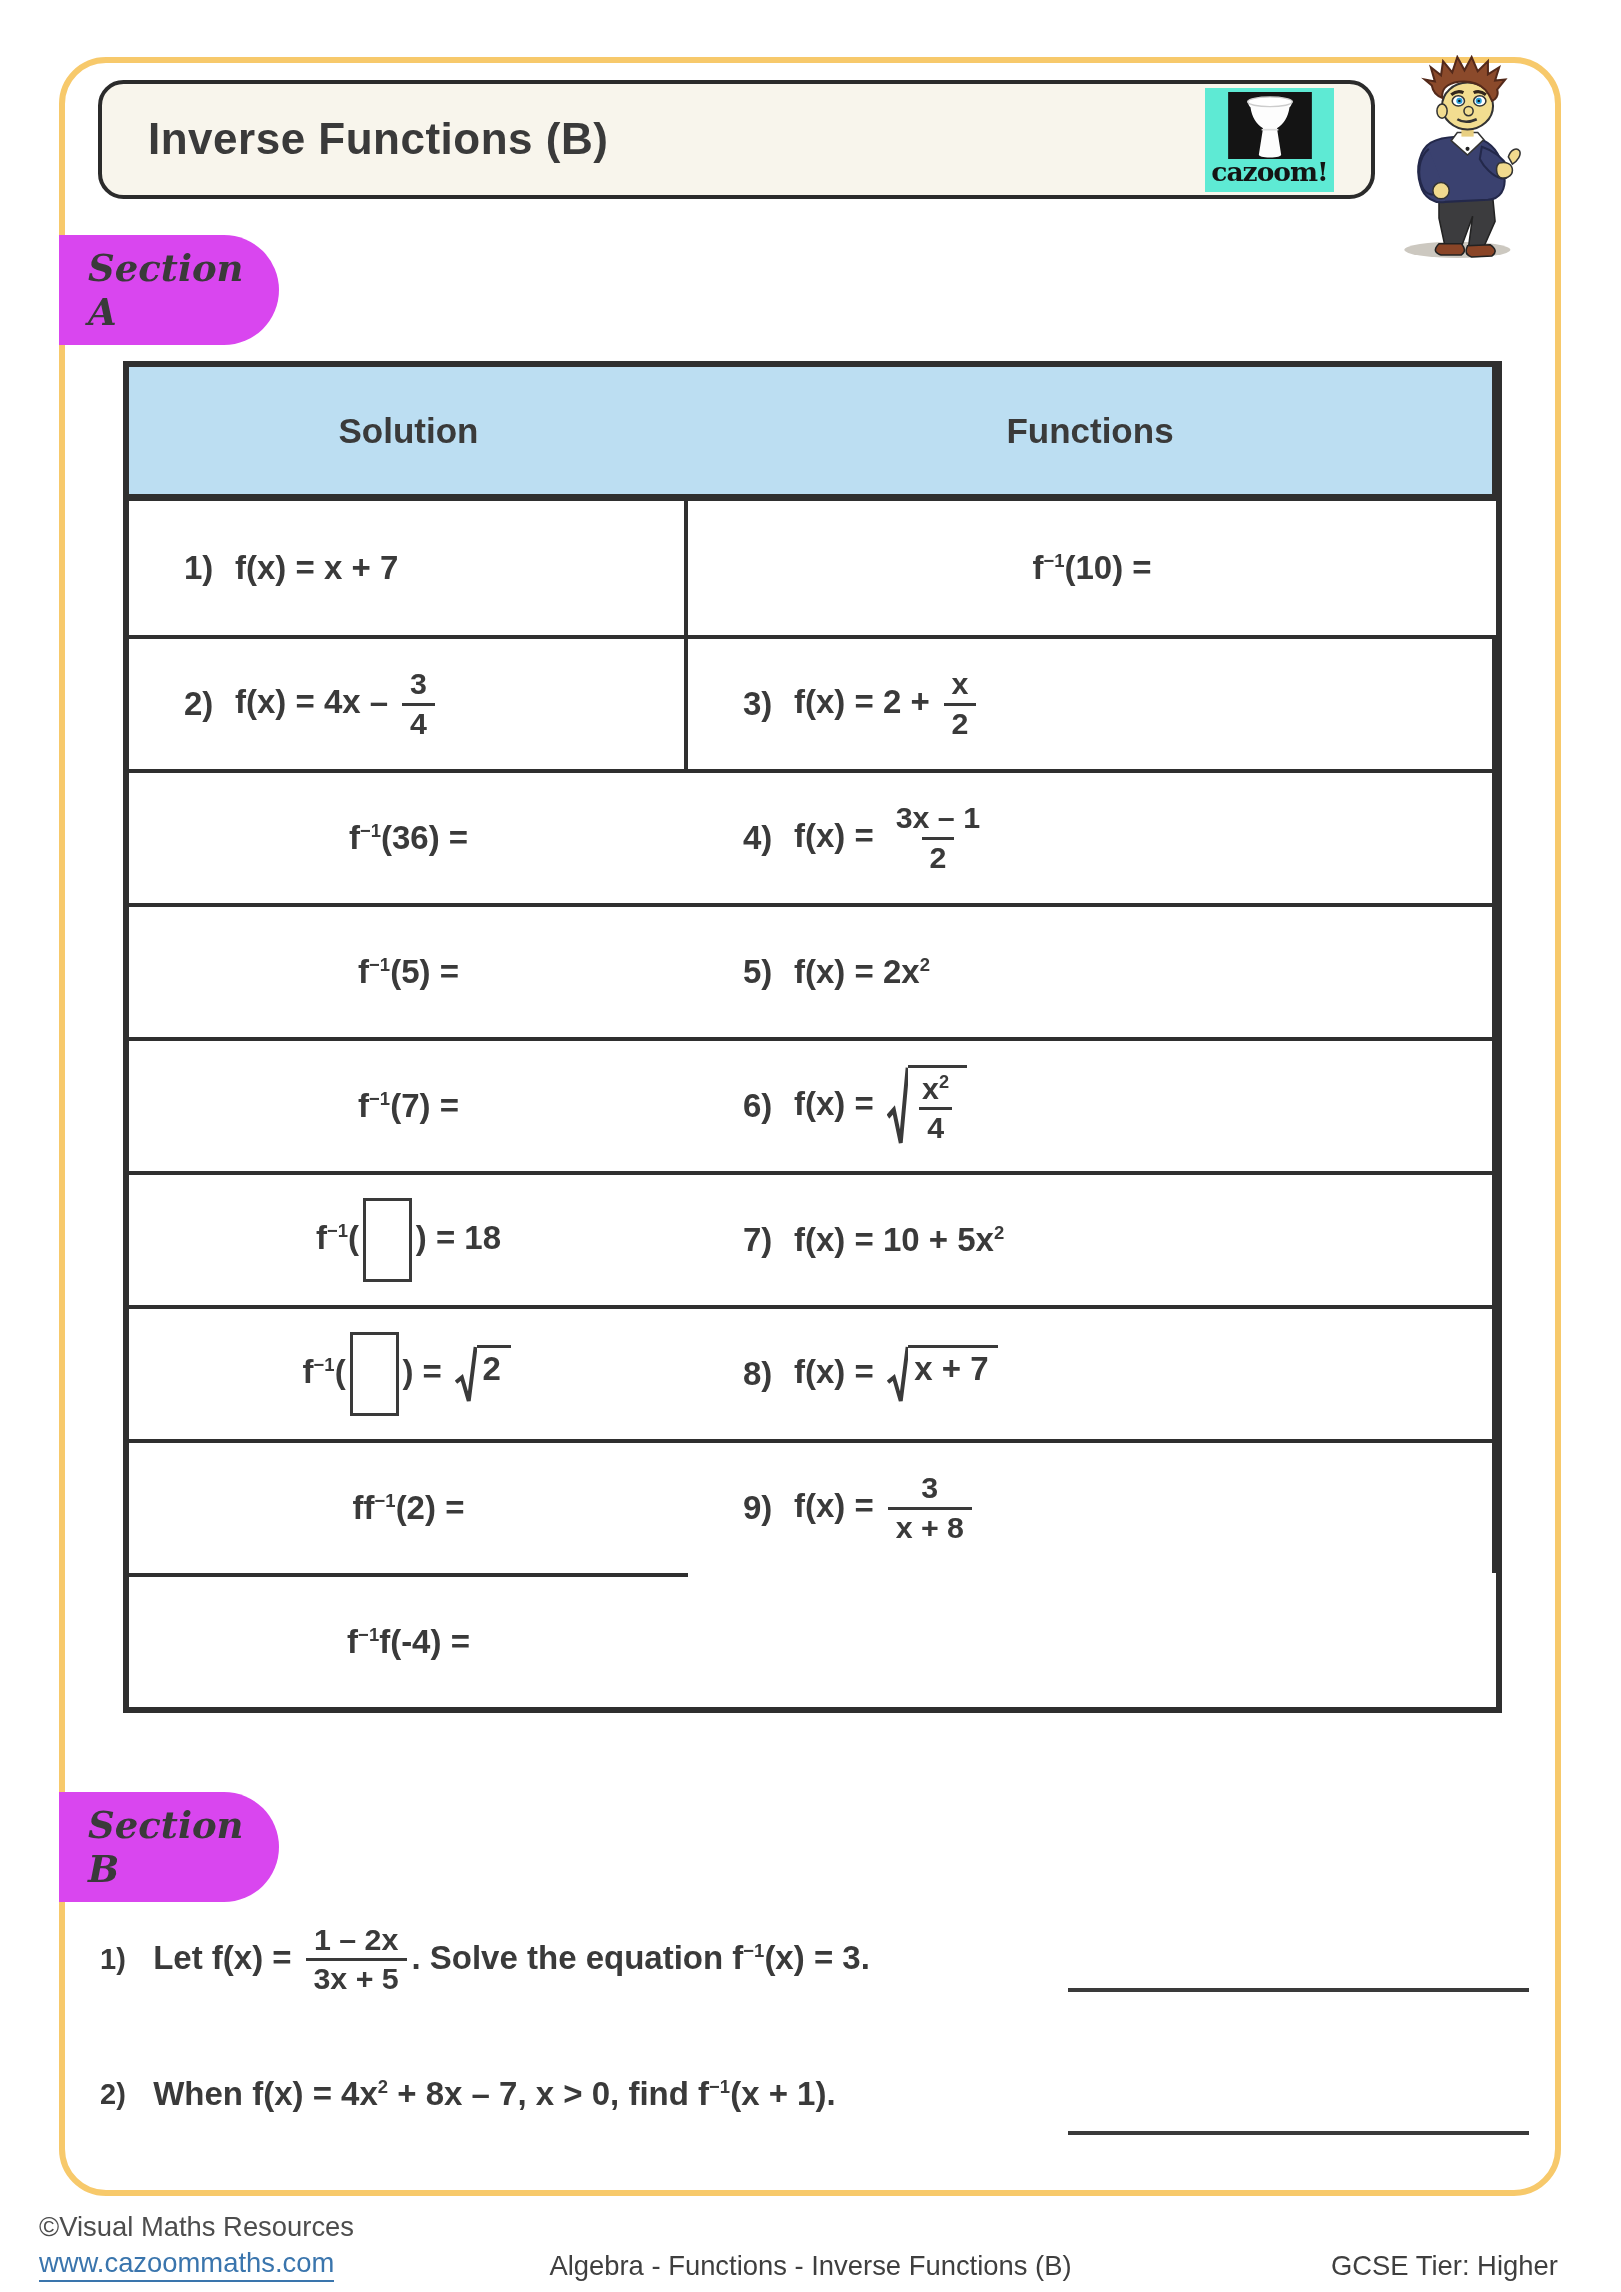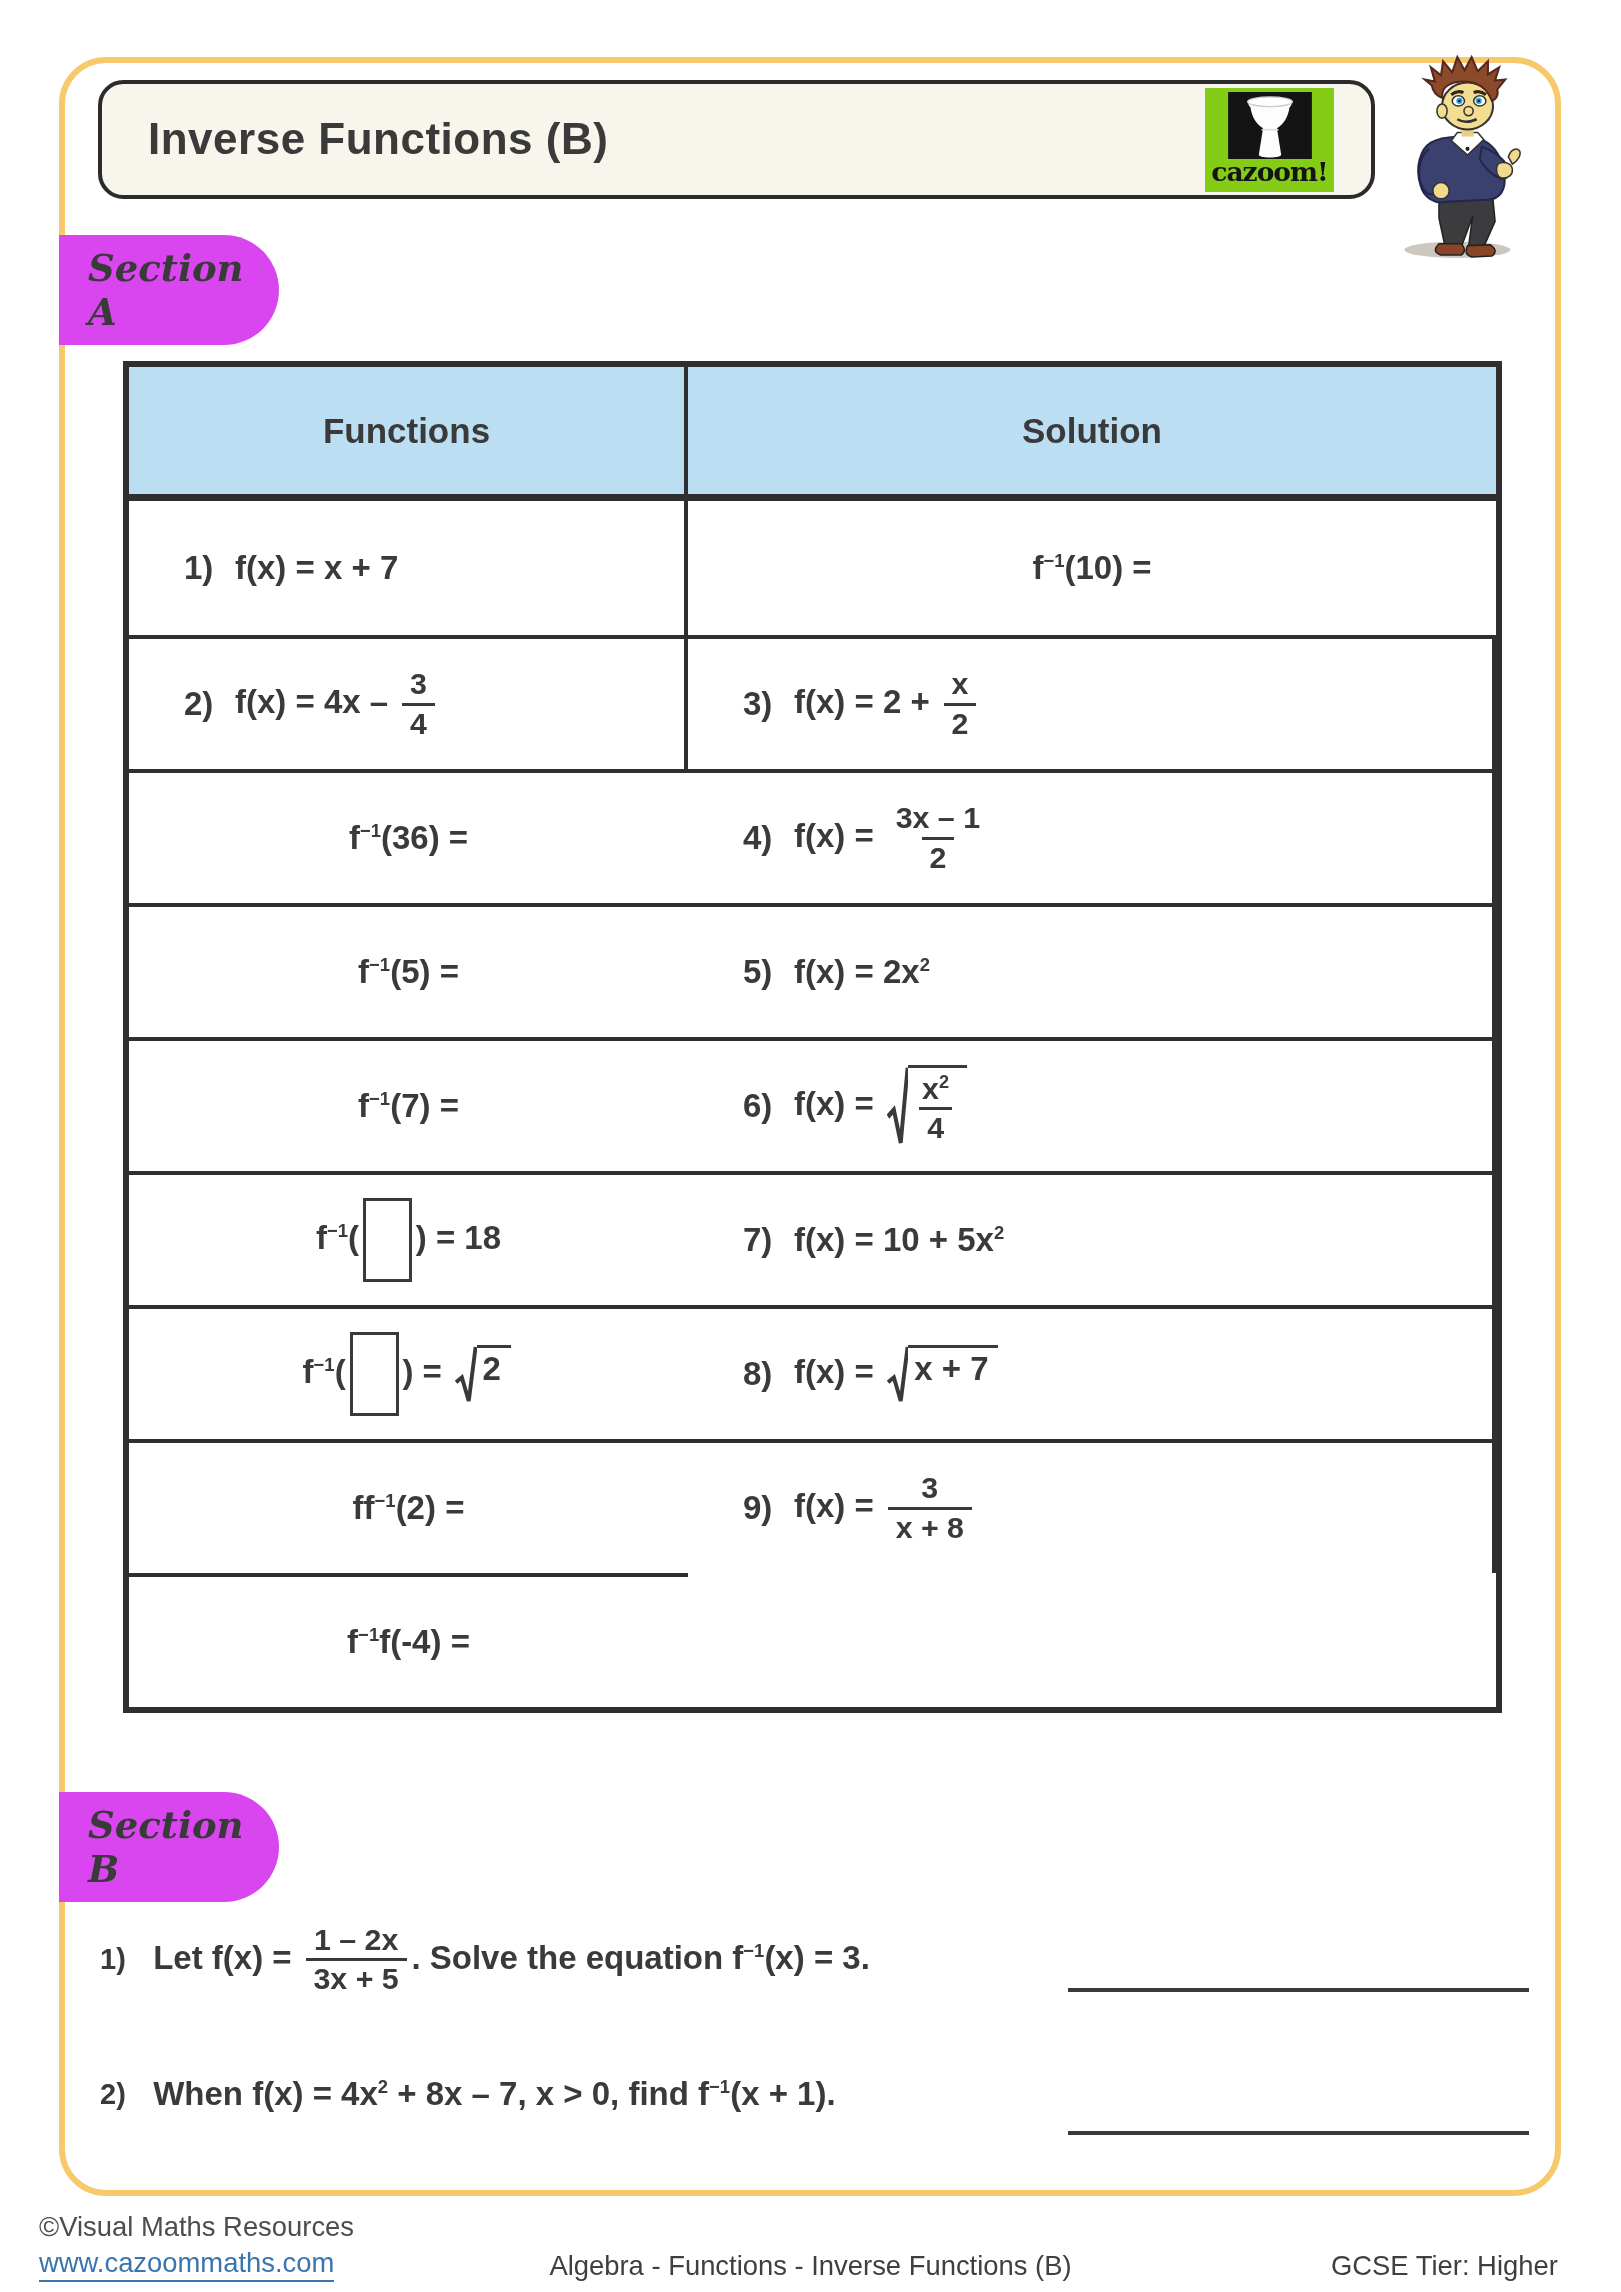--- a/index.html
+++ b/index.html
@@ -9,21 +9,21 @@
 
   
   .frame { position:absolute; left:59px; top:57px; width:1502px; height:2139px;
            border:6.9px solid #f7c96b; border-radius:47px; background:transparent; }
 
   
   .title-box { position:absolute; left:98px; top:80px; width:1277px; height:119px;
                background:#f8f5ec; border:4.9px solid #2b2b2b; border-radius:25.5px; z-index:3; }
   .title-text { position:absolute; left:46px; top:0; height:109px; display:flex; align-items:center;
                 font-size:44px; font-weight:bold; letter-spacing:0.5px; color:#3a3a3a; }
-  .logo { position:absolute; right:37px; top:3.9px; width:129px; height:104px; background:#84cc16;
+  .logo { position:absolute; right:37px; top:3.9px; width:129px; height:104px; background:#5eead4;
           display:flex; flex-direction:column; align-items:center; justify-content:center; }
   .logo-text { font-family:"DejaVu Serif", serif; font-weight:bold; font-size:26.5px;
                letter-spacing:-1px; color:#141414; margin-top:-2.9px; }
   .mascot { position:absolute; left:1394px; top:55px; width:143px; height:204px; z-index:4; }
 
   
   .sec-label { position:absolute; left:59px; width:220px; height:110px; background:#d946ef;
                border-radius:0 55px 55px 0; display:flex; align-items:center; padding-left:29px;
                font-family:"DejaVu Serif", serif; font-weight:bold; font-style:italic;
                font-size:37px; color:#3a3a3a; z-index:2; }
@@ -123,22 +123,22 @@
       <circle cx="83" cy="45" r="1.2" fill="#111"></circle>
     <circle cx="73" cy="55" r="4.5" fill="#f2dd90" stroke="#333" stroke-width="1.5"></circle>
     <path d="M62,63 Q70,68 81,63" stroke="#333" stroke-width="2.5" fill="none"></path>
   </svg>
 
   <div class="sec-label" id="secA">
       <span>Section A</span>
     </div>
 
   <div class="wtable">
+    <div class="cell hcell">Solution</div>
     <div class="cell c1 hcell">Functions</div>
-    <div class="cell hcell">Solution</div>
 
     <div class="cell c1 body row1 fn">
         <span class="qnum">1)</span>
         <span class="expr"><span>f(x) = x + 7</span></span>
       </div>
     <div class="cell body row1 sol">
         <span class="expr"><span>f</span><sup class="sup">−1</sup><span>(10) =</span></span>
       </div>
 
     <div class="cell c1 body fn">

